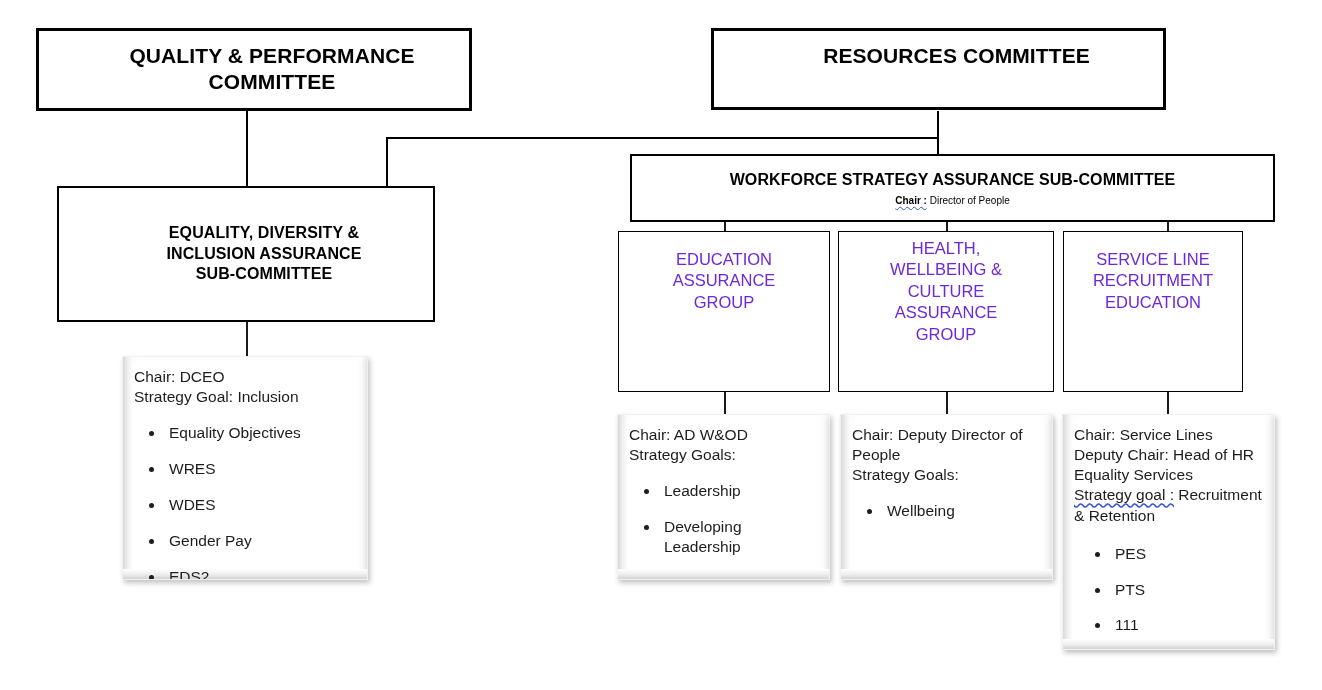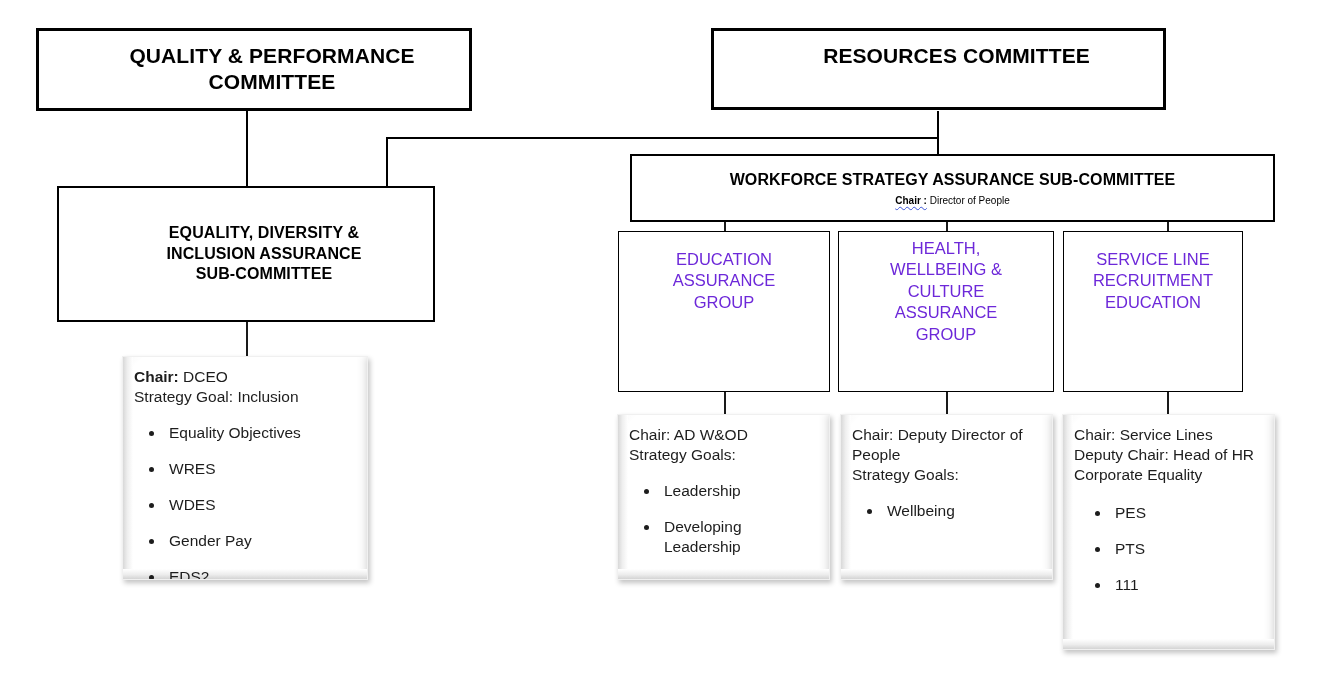--- a/index.html
+++ b/index.html
@@ -118,21 +118,21 @@
   .detail-card::after {
     content: "";
     position: absolute;
     left: 0; right: 0; bottom: 0;
     height: 10px;
     background: linear-gradient(0deg, #d4d4d4 0%, #ededed 45%, #ffffff 100%);
     pointer-events: none;
   }
   .card-inner { position: relative; z-index: 2; }
   .card-line { white-space: pre-wrap; }
-  .card-line .bold { font-weight: bold; margin-top: 17px; }
+  .card-line .bold { font-weight: normal; margin-top: 17px; }
   .card-bullets {
     margin: 13px 0 0 0;
     padding-left: 31px;
     list-style: disc;
   }
   .card-bullets li {
     margin: 16px 0 1px 0;
     padding-left: 4px;
     line-height: 1.28;
   }
@@ -259,21 +259,22 @@
       <div class="card-line">Strategy Goals:</div>
       <ul class="card-bullets">
         <li>Wellbeing</li>
       </ul>
     </div>
   </div>
 
   <div class="detail-card" style="left:1062px; top:414px; width:213px; height:236px;">
     <div class="card-inner">
       <div class="card-line">Chair: Service Lines</div>
-      <div class="card-line">Deputy Chair: Head of HR Corporate Equality</div>
+      <div class="card-line">Deputy Chair: Head of HR Equality Services</div>
+      <div class="card-line"><span class="spell-underline" style="font-weight:normal">Strategy goal :</span><span> Recruitment &amp; Retention</span></div>
       <ul class="card-bullets spaced">
         <li>PES</li>
         <li>PTS</li>
         <li>111</li>
       </ul>
     </div>
   </div>
 
 </div>
 

